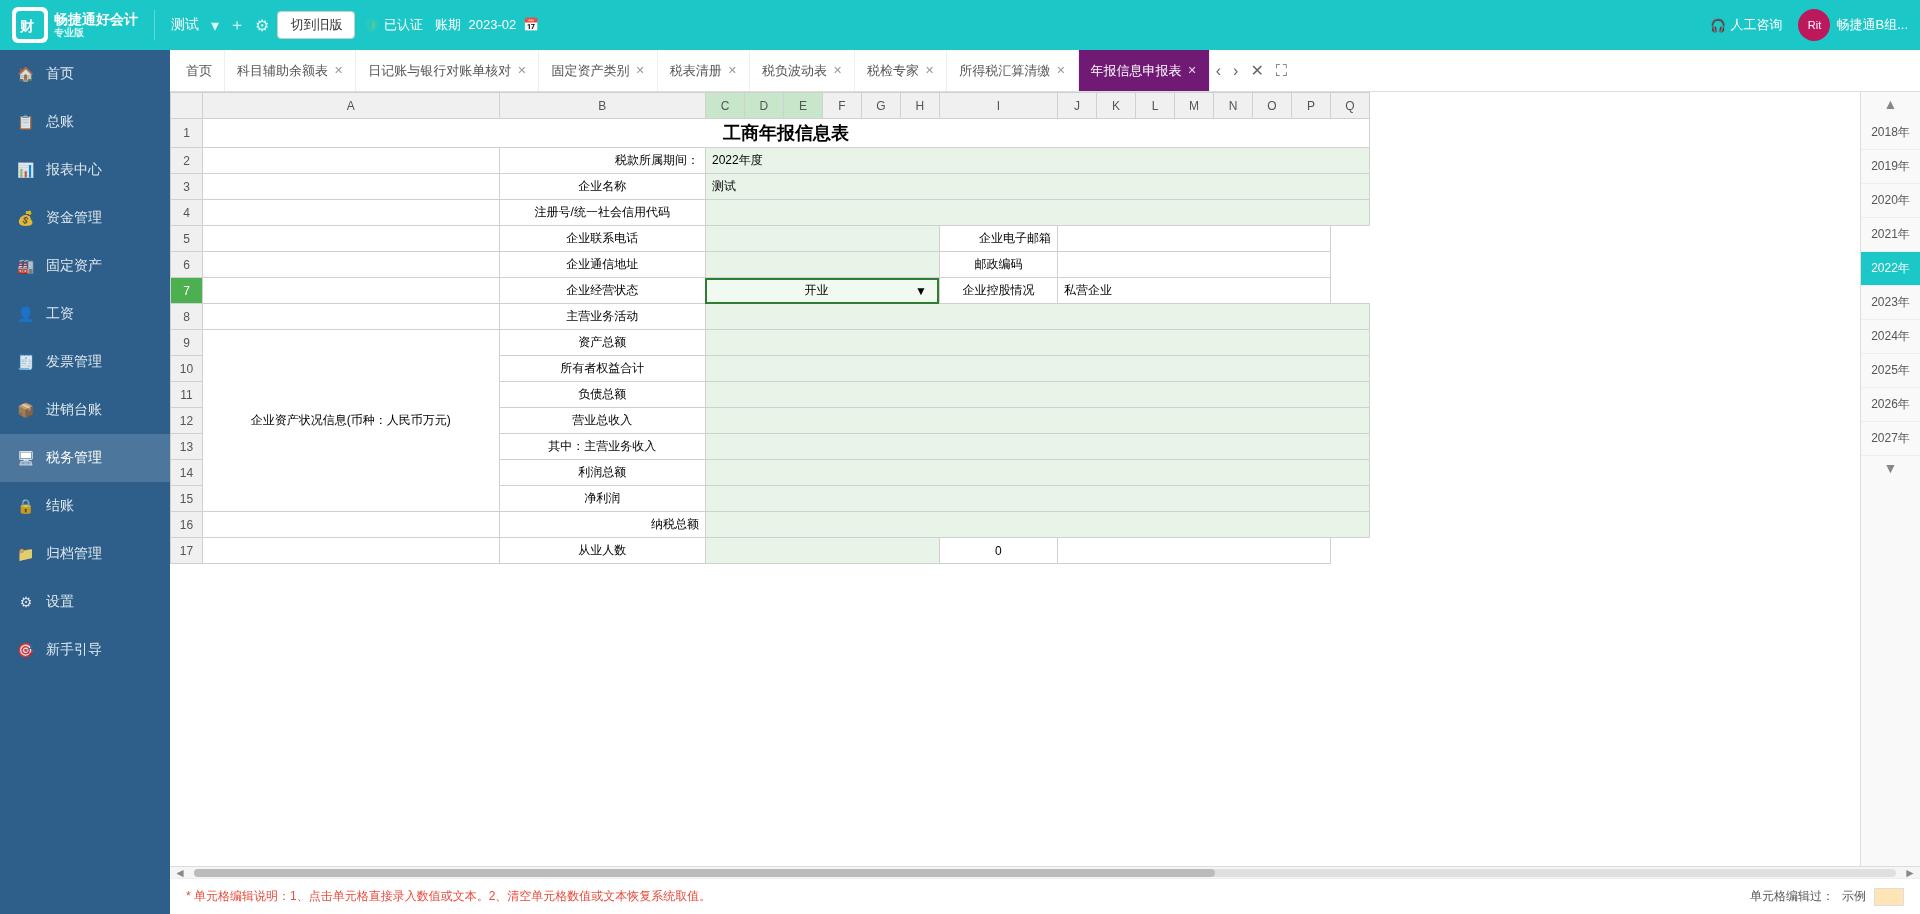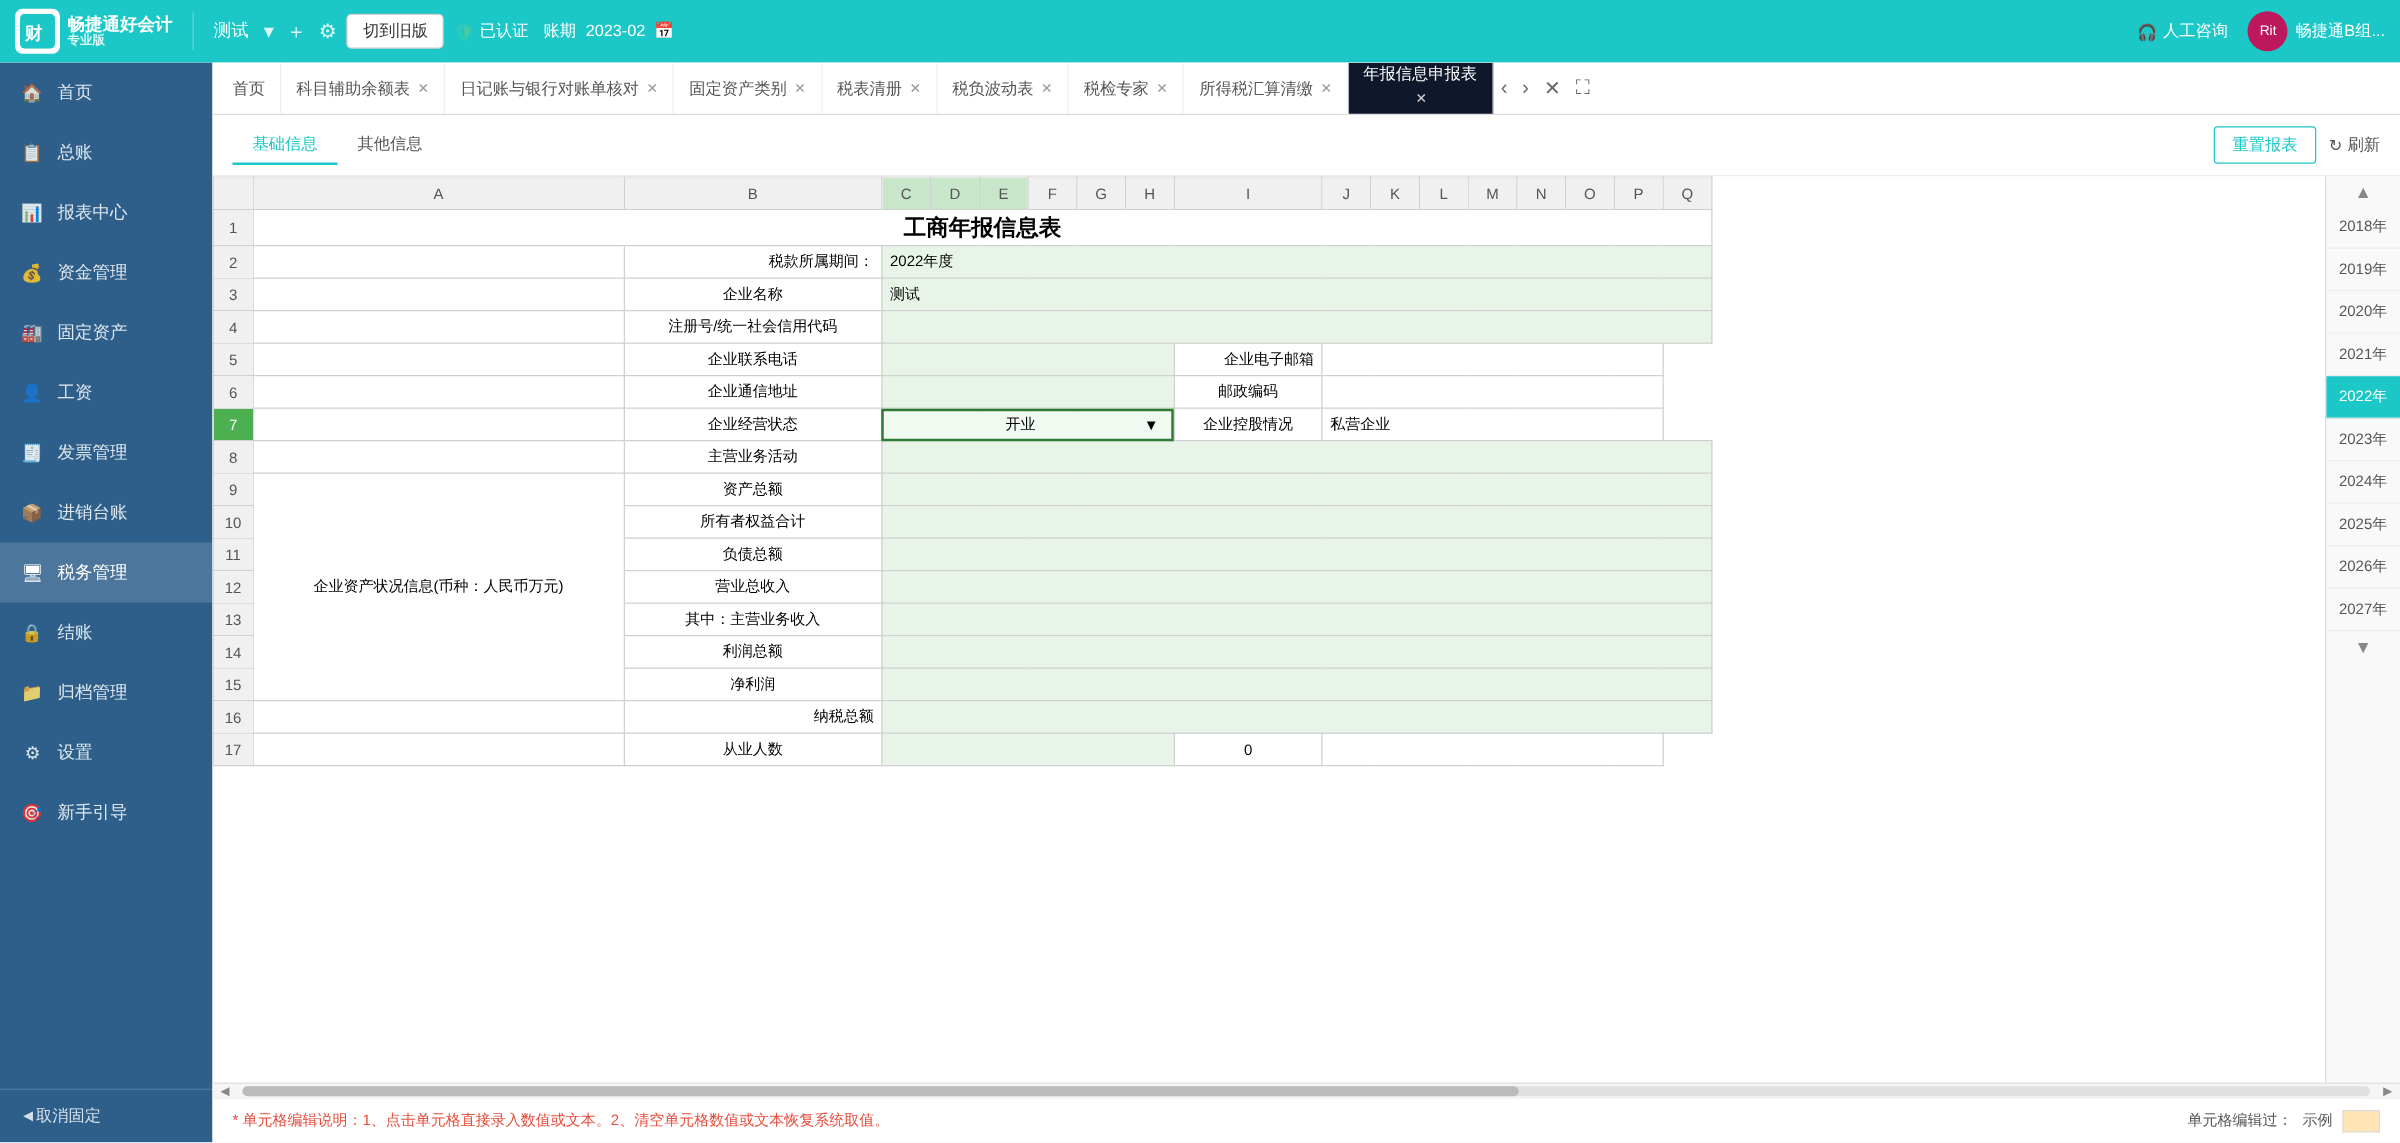--- a/index.html
+++ b/index.html
@@ -79,21 +79,21 @@
     .bottom-bar-hint { color: #e74c3c; flex: 1; }
     .bottom-bar-right { display: flex; align-items: center; gap: 8px; color: #555; }
     .example-box { width: 30px; height: 18px; background: #ffe4b5; border: 1px solid #ddd; display: inline-block; }
 
     
     .h-scroll-area { height: 12px; background: #f5f5f5; border-top: 1px solid #ddd; display: flex; align-items: center; }
     .h-scroll-track { flex: 1; height: 8px; background: #e0e0e0; border-radius: 4px; margin: 0 4px; }
     .h-scroll-thumb { width: 60%; height: 8px; background: #bbb; border-radius: 4px; }
 
     
-    .tab.year-report-active { background: #0f172a; color: white; flex-direction: column; }
+    .tab.year-report-active { background: #701a75; color: white; }
     .tab.year-report-active .tab-close { color: rgba(255,255,255,0.8); }
   </style>
 </head>
 <body>
 
 <div class="app-container">
 
   <div class="top-bar">
     <div class="app-logo">
       <div class="logo-icon">
@@ -186,25 +186,20 @@
         <span>归档管理</span>
       </div>
       <div class="sidebar-item">
         <div class="sidebar-icon">⚙</div>
         <span>设置</span>
       </div>
       <div class="sidebar-item">
         <div class="sidebar-icon">🎯</div>
         <span>新手引导</span>
       </div>
-      <div class="sidebar-bottom">
-        <div class="unpin-btn">
-          <span>◄取消固定</span>
-        </div>
-      </div>
     </div>
 
     <div class="content-area">
 
       <div class="tab-bar">
         <div class="tab">
           <span>首页</span>
         </div>
         <div class="tab">
           <span>科目辅助余额表</span>
@@ -237,37 +232,20 @@
         <div class="tab year-report-active">
           <span>年报信息申报表</span>
           <span class="tab-close">✕</span>
         </div>
         <button class="tab-nav-btn">‹</button>
         <button class="tab-nav-btn">›</button>
         <button class="tab-nav-btn">✕</button>
         <button class="tab-nav-btn">⛶</button>
       </div>
 
-      <div class="action-bar">
-        <div class="sub-tabs">
-          <div class="sub-tab active">
-            <span>基础信息</span>
-          </div>
-          <div class="sub-tab">
-            <span>其他信息</span>
-          </div>
-        </div>
-        <div class="action-btns">
-          <button class="reset-btn">重置报表</button>
-          <button class="refresh-btn">
-            <span>↻</span>
-            <span>刷新</span>
-          </button>
-        </div>
-      </div>
 
       <div class="spreadsheet-container">
         <div class="spreadsheet">
           <table class="grid">
             <thead>
               <tr class="col-header-row">
                 <th class="row-header"></th>
                 <th>A</th>
                 <th>B</th>
                 <th style="background:#c8e6c9;">C</th>

